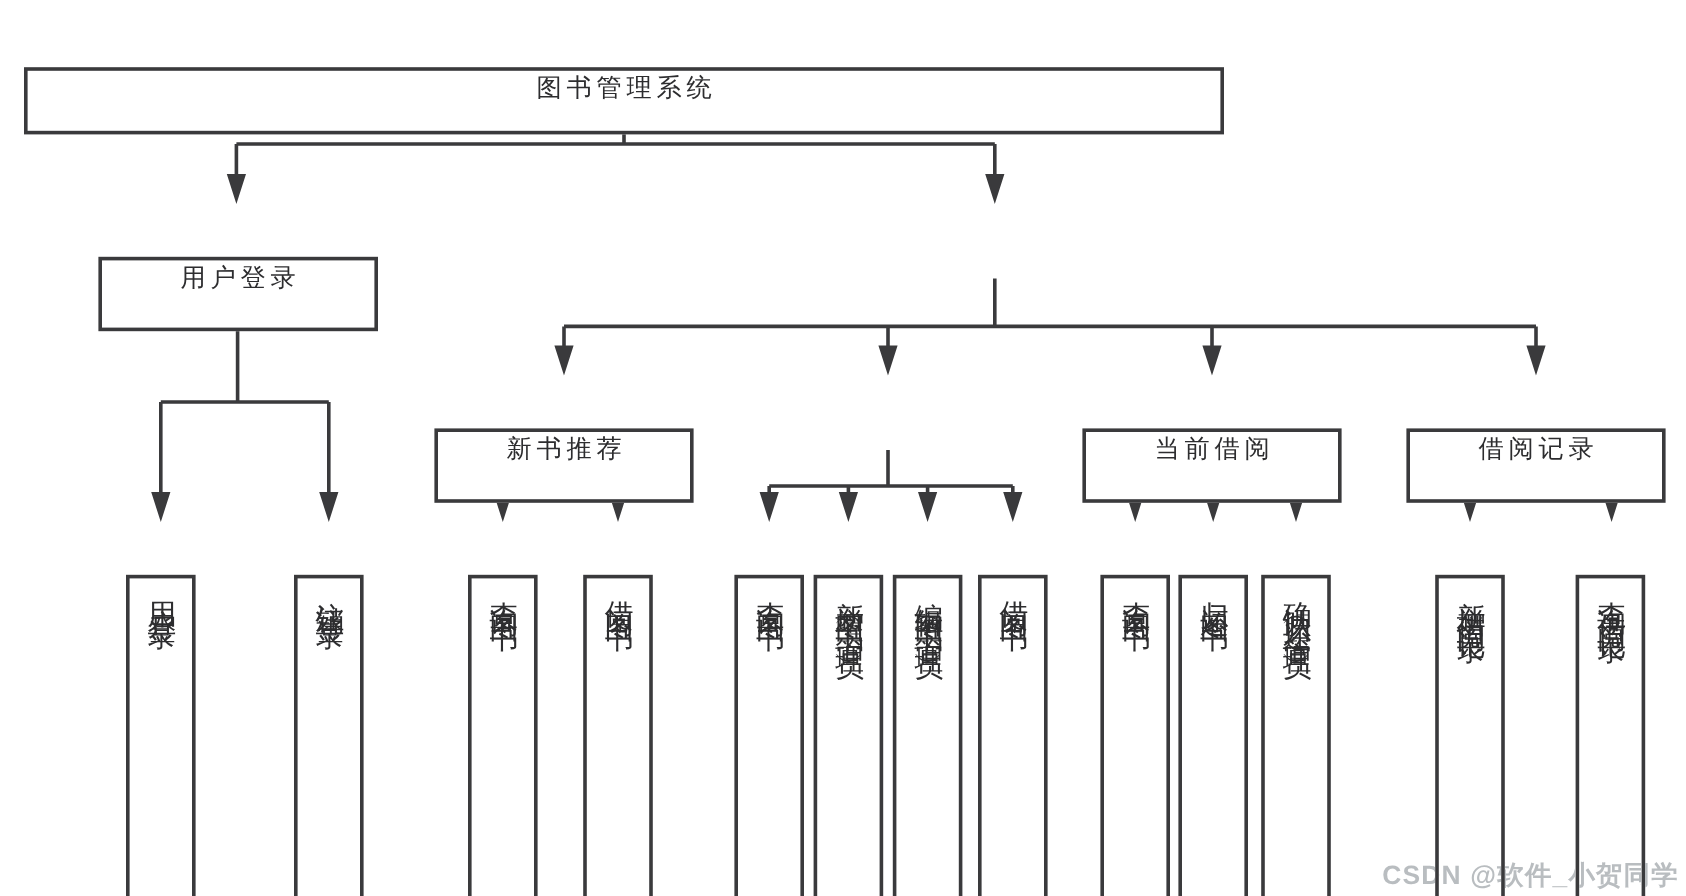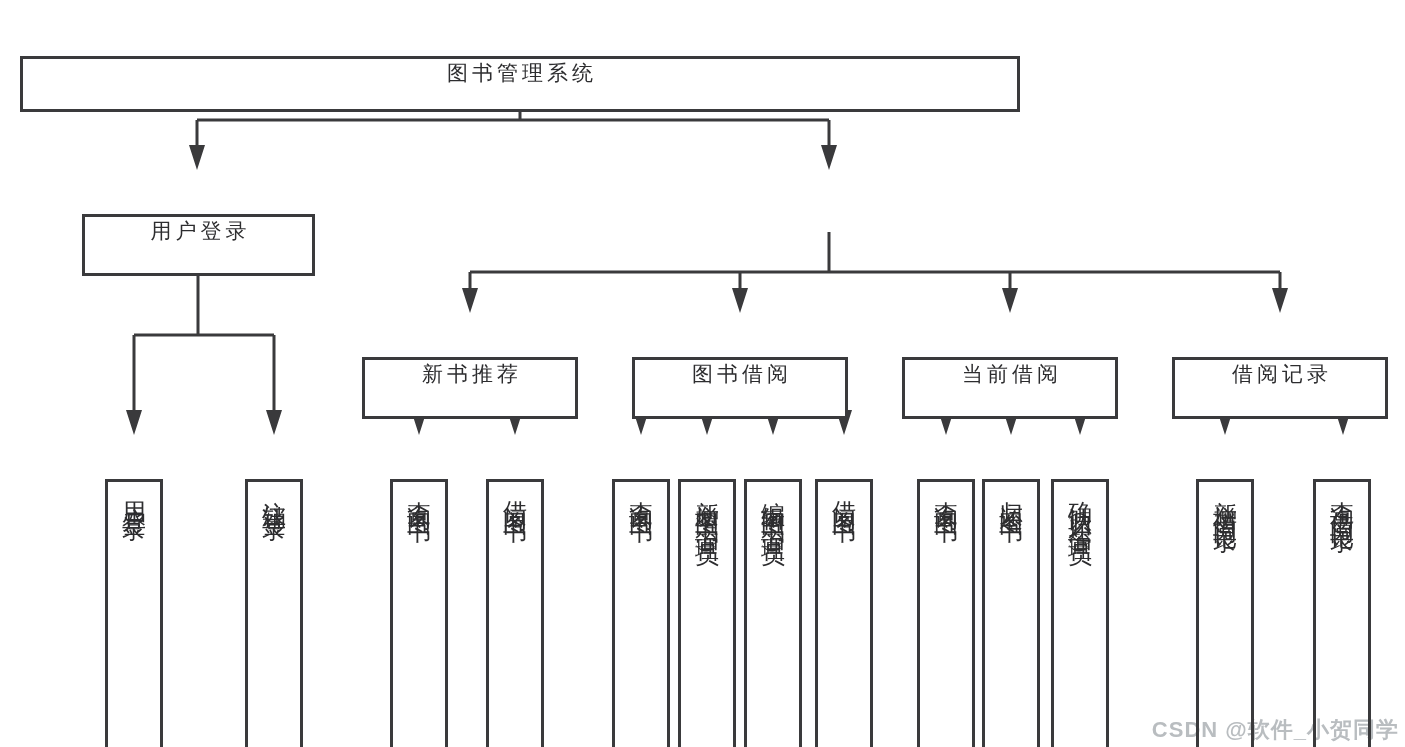--- a/index.html
+++ b/index.html
@@ -73,23 +73,20 @@
     <span class="lbl">图书管理系统</span>
   </div>
 
   <div class="node" style="left:82px;top:170px;width:233px;height:62px">
     <span class="lbl">用户登录</span>
   </div>
 
   <div class="node" style="left:362px;top:313px;width:216px;height:62px">
     <span class="lbl">新书推荐</span>
   </div>
-  <div class="node" style="left:632px;top:313px;width:216px;height:62px">
-    <span class="lbl">图书借阅</span>
-  </div>
   <div class="node" style="left:1172px;top:313px;width:216px;height:62px">
     <span class="lbl">借阅记录</span>
   </div>
   <div class="node" style="left:902px;top:313px;width:216px;height:62px">
     <span class="lbl">当前借阅</span>
   </div>
 
   <div class="node leaf" style="left:105px;top:435px;width:58px;height:302px">
     <span class="lbl">用户登录</span>
   </div>

